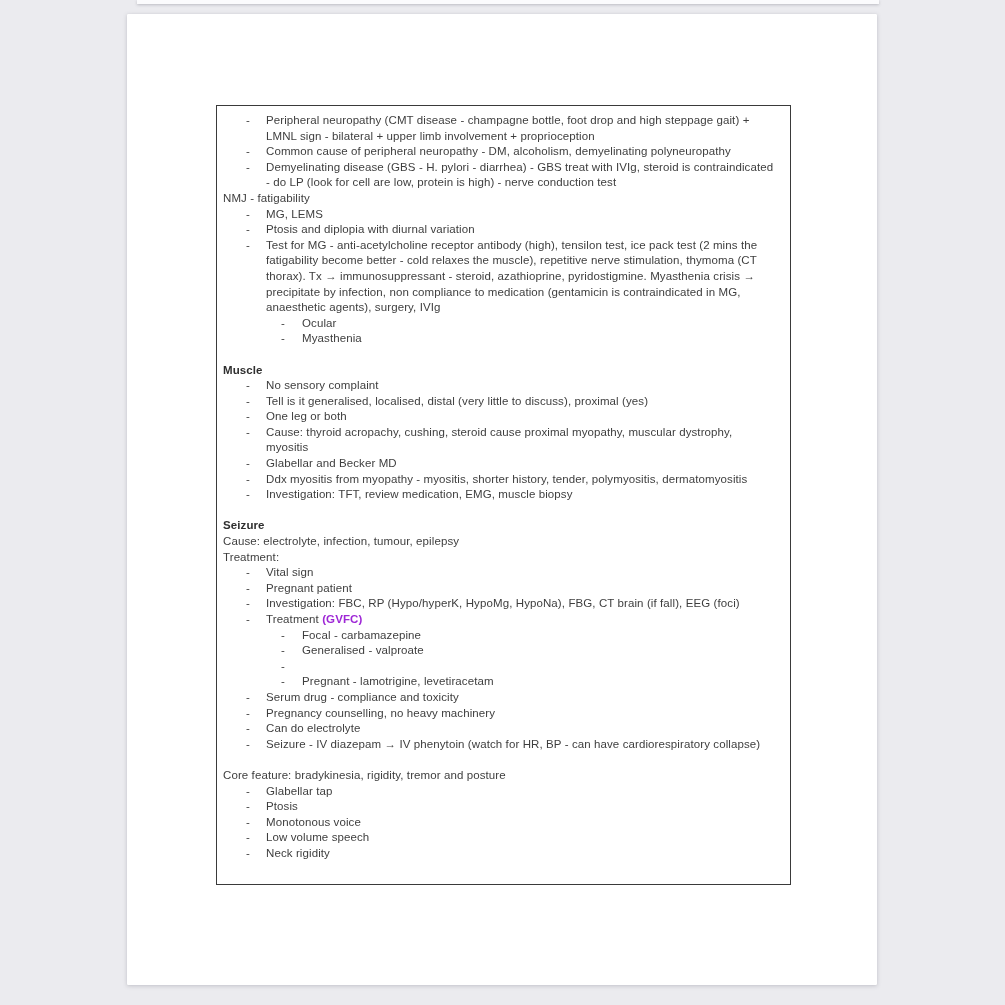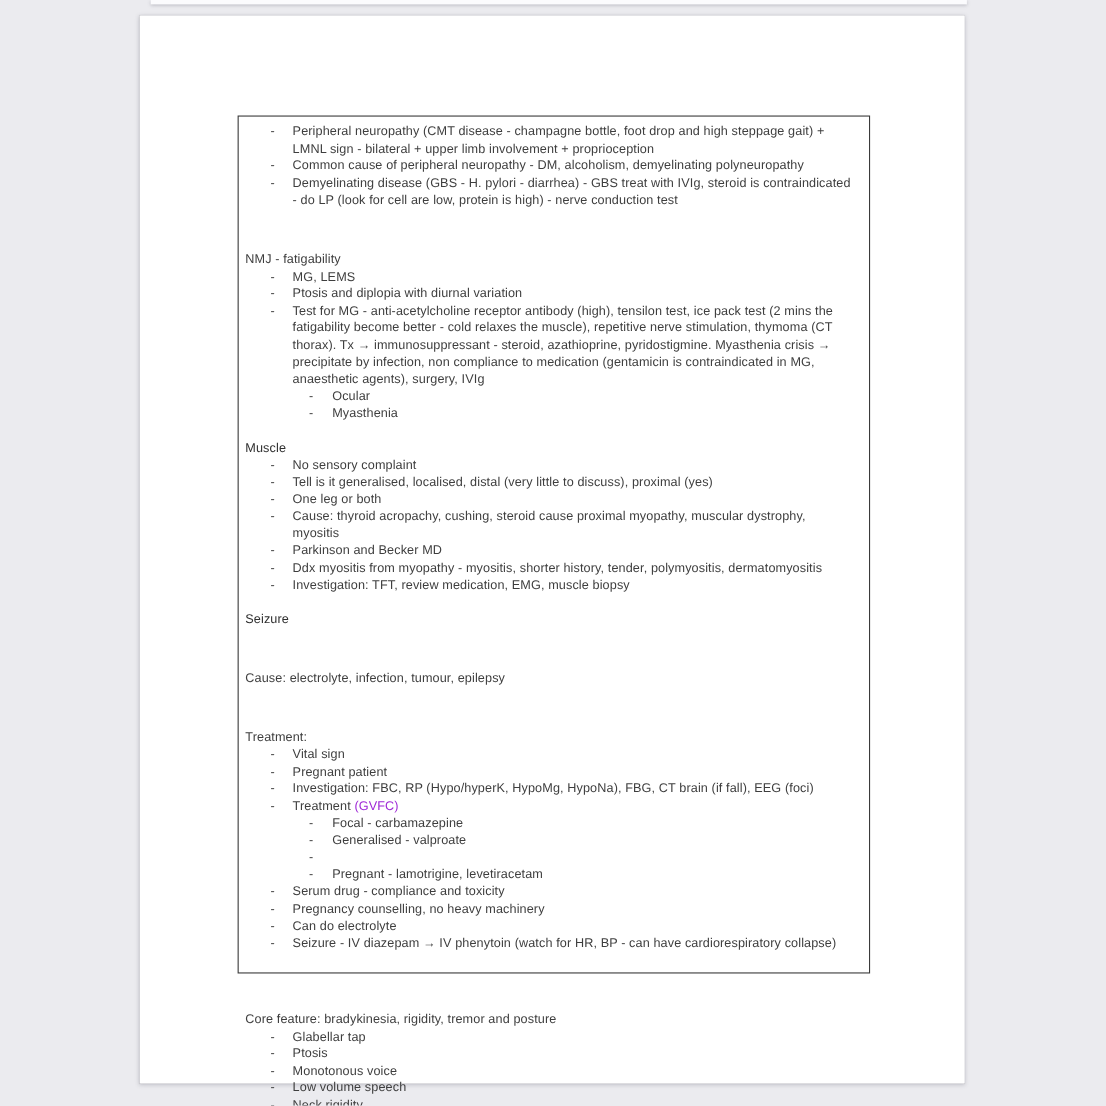--- a/index.html
+++ b/index.html
@@ -48,31 +48,31 @@
   }
   .notes-content {
     padding-top: 7px;
     padding-right: 13px;
     font-size: 11.5px;
     line-height: 15.6px;
     color: #3e3e3e;
     letter-spacing: 0.1px;
   }
   .line { display: block; }
-  .plain  { padding-left: 6px; margin-top: 38px; }
-  .heading { padding-left: 6px; font-weight: 400; color: #2f2f2f; }
+  .plain  { padding-left: 6px; }
+  .heading { padding-left: 6px; font-weight: 700; color: #2f2f2f; }
   .li { display: flex; }
   .li .dash { flex: 0 0 auto; text-align: left; }
   .l1 { padding-left: 29px; }
   .l1 .dash { width: 20px; }
   .l2 { padding-left: 64px; }
   .l2 .dash { width: 21px; }
   .li .txt { flex: 1 1 auto; }
   .spacer { height: 15.6px; }
-  .hl { font-weight: 400; }
+  .hl { font-weight: 700; }
 </style>
 </head>
 <body>
 
 <div class="stage">
   <div class="prev-page-edge"></div>
   <div class="doc-page">
     <div class="notes-box">
       <div class="notes-content">
           <div class="line li l1">
@@ -121,21 +121,21 @@
           <div class="line li l1">
             <span class="dash">-</span>
             <span class="txt">One leg or both</span>
           </div>
           <div class="line li l1">
             <span class="dash">-</span>
             <span class="txt">Cause: thyroid acropachy, cushing, steroid cause proximal myopathy, muscular dystrophy, myositis</span>
           </div>
           <div class="line li l1">
             <span class="dash">-</span>
-            <span class="txt">Parkinson and Becker MD</span>
+            <span class="txt">Glabellar and Becker MD</span>
           </div>
           <div class="line li l1">
             <span class="dash">-</span>
             <span class="txt">Ddx myositis from myopathy - myositis, shorter history, tender, polymyositis, dermatomyositis</span>
           </div>
           <div class="line li l1">
             <span class="dash">-</span>
             <span class="txt">Investigation: TFT, review medication, EMG, muscle biopsy</span>
           </div>
           <div class="spacer"></div>

